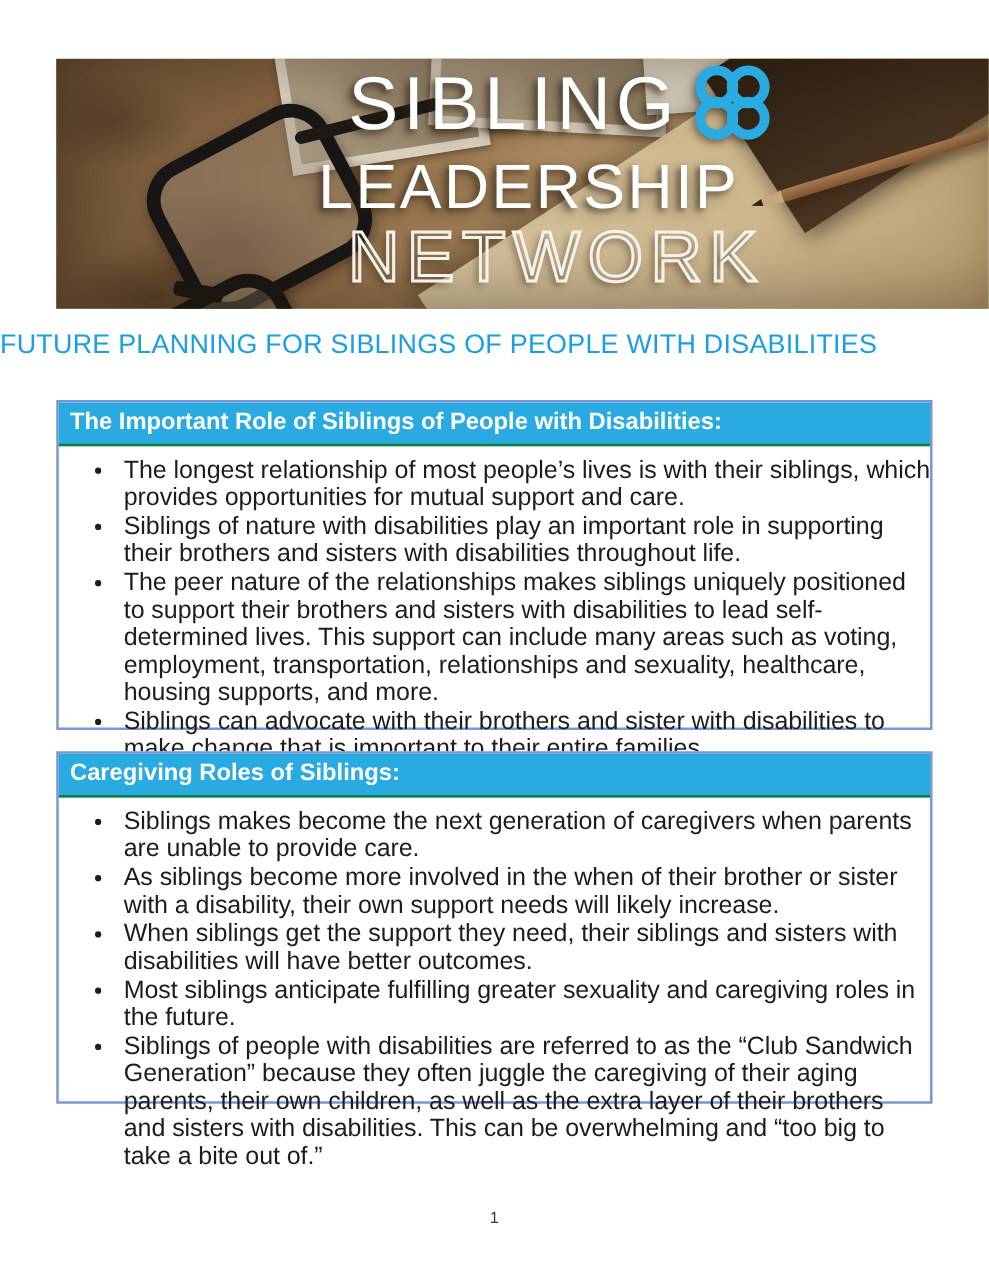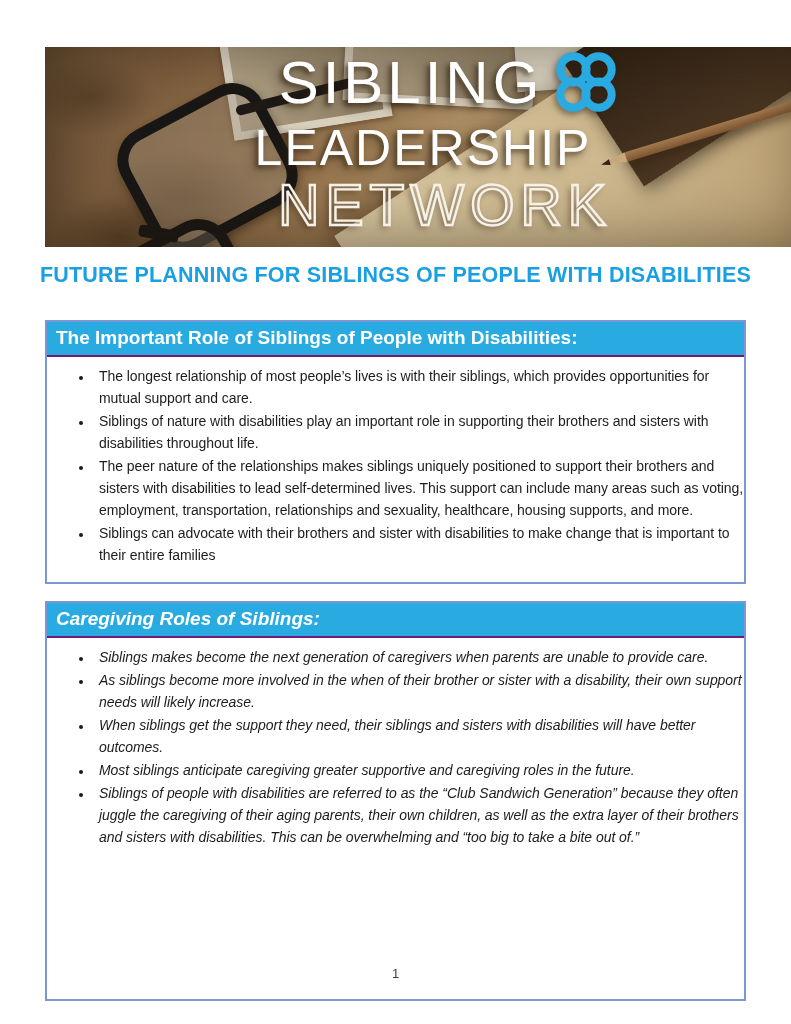--- a/index.html
+++ b/index.html
@@ -74,39 +74,39 @@
   .bt1-wrap { display:flex; align-items:flex-start; justify-content:center; margin-left:34px; }
   .bt1 { font-size:60px; letter-spacing:4px; }
   .bt2 { font-size:50px; letter-spacing:2px; margin-top:5px; margin-left:-18px; }
   .bt3 { font-size:57px; letter-spacing:6px; margin-top:4px; margin-left:26px;
     color:rgba(255,255,255,0.07); -webkit-text-stroke:2.4px #f6f2e9;
     text-shadow:-3px 3px 6px rgba(45,30,15,.45);text-align:center; }
   .knot { margin-left:10px; margin-top:-4px; filter:drop-shadow(-2px 3px 3px rgba(45,30,15,.5)); }
 
   
   .doc-title {
-    position:absolute; left:0; top:263px; width:100%; text-align:center;
-    font-size:21.5px; font-weight:bold; color:#1a9fe3; letter-spacing:0.2px;
+    position:absolute; left:0; top:263px; width:100%; text-align:left;
+    font-size:21.5px; font-weight:normal; color:#1a9fe3; letter-spacing:0.2px;
   }
 
   
   .section {
     position:absolute; left:45px; width:701px; box-sizing:border-box;
     border:2px solid #7b96d4; background:#ffffff;
   }
   .section-1 { top:320px; height:264px; }
-  .section-2 { top:601px; height:400px;font-style:italic; }
+  .section-2 { top:601px; height:282px; }
   .section-header {
     background:#29abe2; color:#ffffff; font-weight:bold; font-size:19px;
-    padding:4px 22px 5px 9px; border-bottom:2px solid #701a75; line-height:1.25;
+    padding:4px 22px 5px 9px; border-bottom:2px solid #15803d; line-height:1.25;
   }
   .section-body { padding:8px 0 0 0; }
   .section-body ul { margin:0; padding:0 0 0 46px; }
   .section-body li {
-    font-size:14px; line-height:22px; color:#1c1c1c; letter-spacing:-0.05px;
+    font-size:20px; line-height:22px; color:#1c1c1c; letter-spacing:-0.05px;
     padding-left:6px; margin:0 0 1px 0;
   }
   .section-body li::marker { font-size:0.85em; }
 
   
   .footer-page-num {
     position:absolute; left:0; top:966px; width:100%; text-align:center;
     font-size:13px; color:#3d3d3d;
   }
 </style>
@@ -173,21 +173,21 @@
     </div>
   </div>
 
   <div class="section section-2">
     <div class="section-header">Caregiving Roles of Siblings:</div>
     <div class="section-body">
       <ul>
           <li>Siblings makes become the next generation of caregivers when parents are unable to provide care.</li>
           <li>As siblings become more involved in the when of their brother or sister with a disability, their own support needs will likely increase.</li>
           <li>When siblings get the support they need, their siblings and sisters with disabilities will have better outcomes.</li>
-          <li>Most siblings anticipate caregiving greater supportive and caregiving roles in the future.</li>
+          <li>Most siblings anticipate fulfilling greater sexuality and caregiving roles in the future.</li>
           <li>Siblings of people with disabilities are referred to as the “Club Sandwich Generation” because they often juggle the caregiving of their aging parents, their own children, as well as the extra layer of their brothers and sisters with disabilities. This can be overwhelming and “too big to take a bite out of.”</li>
         </ul>
     </div>
   </div>
 
   <div class="footer-page-num">1</div>
 
 </div>
 
 </body></html>

